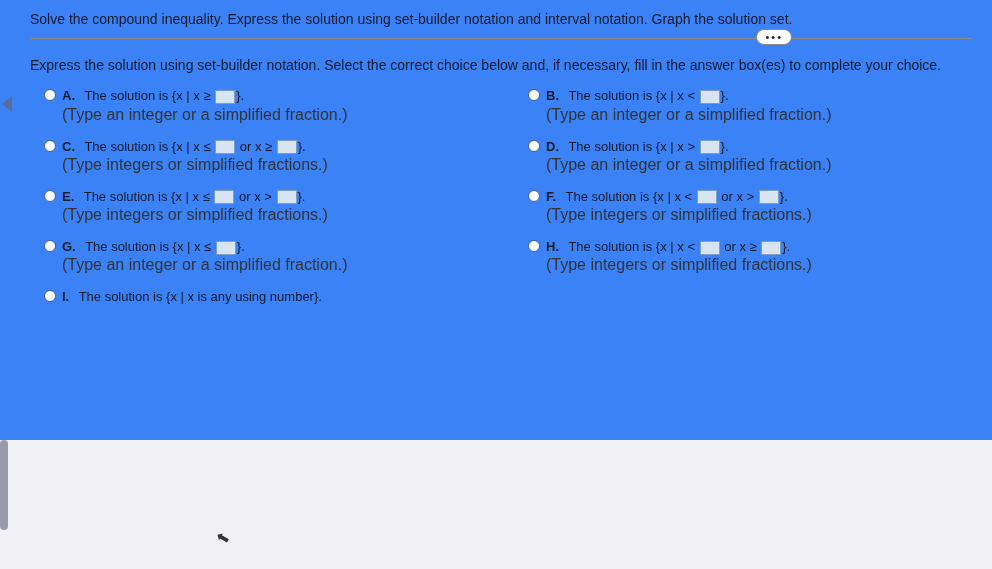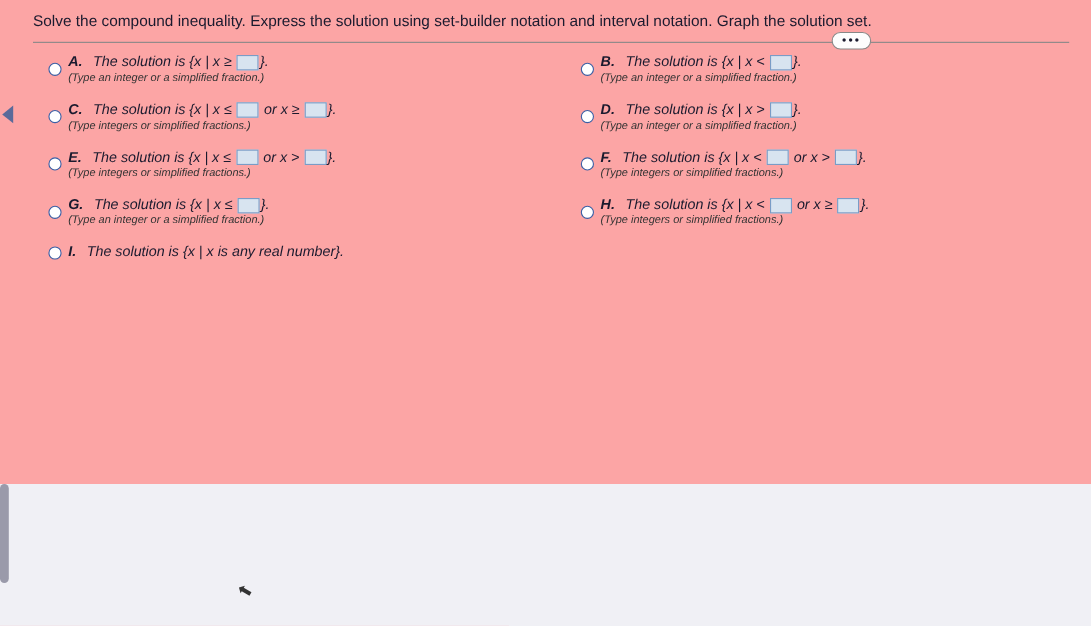--- a/index.html
+++ b/index.html
@@ -6,21 +6,21 @@
     body {
       font-family: Arial, sans-serif;
       font-size: 13px;
       color: #1a1a2e;
       background: #f0f0f5;
       width: 992px;
       height: 569px;
       position: relative;
     }
     .page-container {
-      background: #fca5a5;
+      background: #3b82f6;
       padding: 8px 20px 20px 30px;
       min-height: 440px;
     }
     .problem-text {
       font-size: 14px;
       line-height: 1.6;
       margin-bottom: 4px;
     }
     .inequality {
       font-size: 14px;
@@ -52,23 +52,22 @@
     }
     .choices-grid {
       display: grid;
       grid-template-columns: 1fr 1fr;
       column-gap: 40px;
       row-gap: 14px;
       padding-left: 14px;
     }
     .choice {
       display: flex;
-      align-items: center;
+      align-items: flex-start;
       gap: 6px;
-      font-style: italic;
     }
     .radio {
       width: 12px;
       height: 12px;
       border: 1.5px solid #3a5fa5;
       border-radius: 50%;
       flex-shrink: 0;
       margin-top: 2px;
       cursor: pointer;
       background: #fff;
@@ -78,21 +77,21 @@
       margin-right: 6px;
     }
     .choice-body {
       flex: 1;
     }
     .choice-main {
       font-size: 13px;
       line-height: 1.4;
     }
     .choice-hint {
-      font-size: 10px;
+      font-size: 16px;
       color: #333;
     }
     .answer-box {
       display: inline-block;
       width: 20px;
       height: 14px;
       background: #d8e4f0;
       border: 1px solid #7a9cc6;
       vertical-align: middle;
       margin: 0 1px;
@@ -131,20 +130,21 @@
 <div class="nav-triangle"></div>
 
 <div class="page-container">
   <div class="problem-text">Solve the compound inequality. Express the solution using set-builder notation and interval notation. Graph the solution set.</div>
 
   <div style="position:relative;">
     <hr class="hr-line">
     <div class="hr-pill">•••</div>
   </div>
 
+  <div class="instructions">Express the solution using set-builder notation. Select the correct choice below and, if necessary, fill in the answer box(es) to complete your choice.</div>
 
   <div class="choices-grid">
 
     <div class="choice">
       <div class="radio"></div>
       <div class="choice-body">
         <div class="choice-main">
           <span class="choice-label">A.</span>
           <span>The solution is {x | x ≥ </span><span class="answer-box"></span><span>}.</span>
         </div>
@@ -227,21 +227,21 @@
         </div>
         <div class="choice-hint">(Type integers or simplified fractions.)</div>
       </div>
     </div>
 
     <div class="choice">
       <div class="radio"></div>
       <div class="choice-body">
         <div class="choice-main">
           <span class="choice-label">I.</span>
-          <span>The solution is {x | x is any real number}.</span>
+          <span>The solution is {x | x is any using number}.</span>
         </div>
       </div>
     </div>
 
 
   </div>
 </div>
 
 <div class="scroll-indicator"></div>
 <div class="cursor-arrow">⬉</div>

